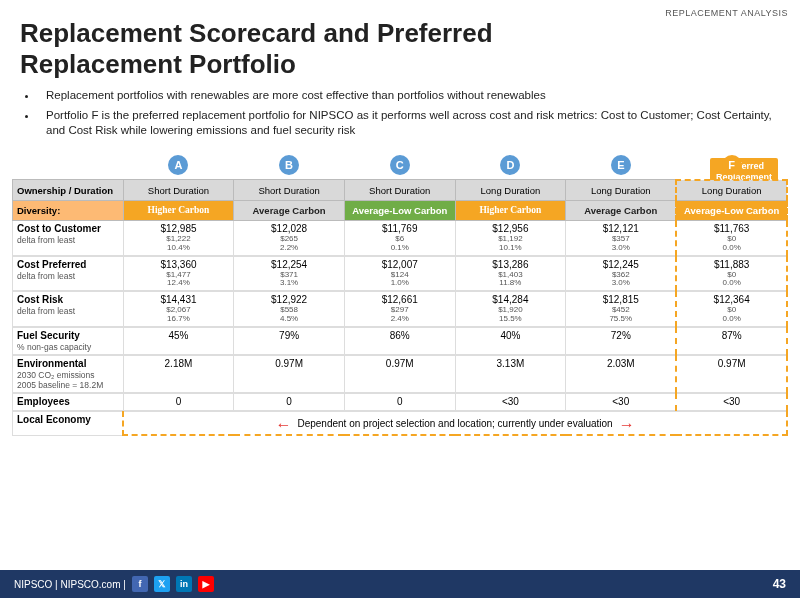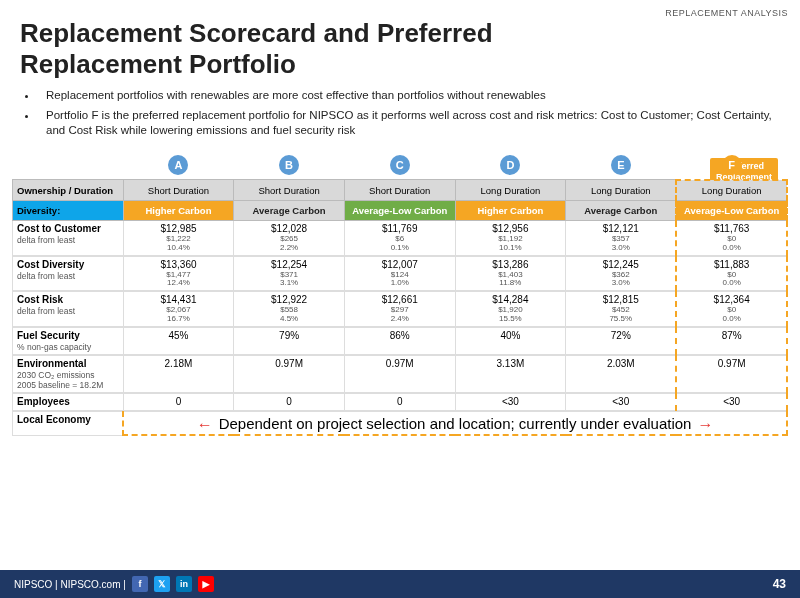--- a/index.html
+++ b/index.html
@@ -113,23 +113,23 @@
     }
     .diversity-row td {
       padding: 4px 4px;
       text-align: center;
       font-size: 9.5px;
       border: 1px solid #bbb;
     }
     .diversity-row td:first-child {
       text-align: left;
       font-weight: bold;
-      background: #0ea5e9;
-    }
-    .bg-orange { background: #f5a623; color: #fff; font-weight: bold; font-size: 9px; }
+      background: #fdba74;
+    }
+    .bg-orange { background: #f5a623; color: #fff; font-weight: bold; font-size: 9px; font-family: Liberation Serif, serif; }
     .bg-gray-div { background: #d9d9d9; color: #222; font-weight: bold; font-size: 9px; }
     .bg-teal { background: #70ad47; color: #fff; font-weight: bold; font-size: 9px; }
     .bg-orange-f { background: #f5a623; color: #fff; font-weight: bold; font-size: 9px; }
 
     .data-row td {
       padding: 2px 4px;
       border: 1px solid #ddd;
       vertical-align: top;
       text-align: center;
     }
@@ -295,21 +295,21 @@
             <div class="val-delta">0.0%</div>
           </td>
         </tr>
 
         <tr>
           <td colspan="7" style="border-top:1px dashed #bbb; padding:0; height:1px;"></td>
         </tr>
 
         <tr class="data-row">
           <td>
-            <div class="row-title">Cost Diversity</div>
+            <div class="row-title">Cost Preferred</div>
             <div class="row-sub">delta from least</div>
           </td>
           <td>
             <div class="val-main">$13,360</div>
             <div class="val-delta">$1,477</div>
             <div class="val-delta">12.4%</div>
           </td>
           <td>
             <div class="val-main">$12,254</div>
             <div class="val-delta">$371</div>
@@ -468,21 +468,21 @@
           <td colspan="7" style="border-top:1px dashed #bbb; padding:0; height:1px;"></td>
         </tr>
 
         <tr class="data-row">
           <td style="border:1px solid #ddd;margin-top:11px;">
             <div class="row-title">Local Economy</div>
           </td>
           <td colspan="6" style="border:1px solid #ddd; text-align:center; border-left:2px dashed #f5a623; border-right:2px dashed #f5a623; border-bottom: 2px dashed #f5a623;">
             <div style="display:flex; align-items:center; justify-content:center; gap:6px;">
               <span style="font-size:16px; color:#e53935;">←</span>
-              <span style="font-size:15px;">Dependent on project selection and location; currently under evaluation</span>
+              <span style="font-size:10px;">Dependent on project selection and location; currently under evaluation</span>
               <span style="font-size:16px; color:#e53935;">→</span>
             </div>
           </td>
         </tr>
       </tbody>
     </table>
   </div>
 
   <div class="footer-bar">
     <div class="footer-left">

